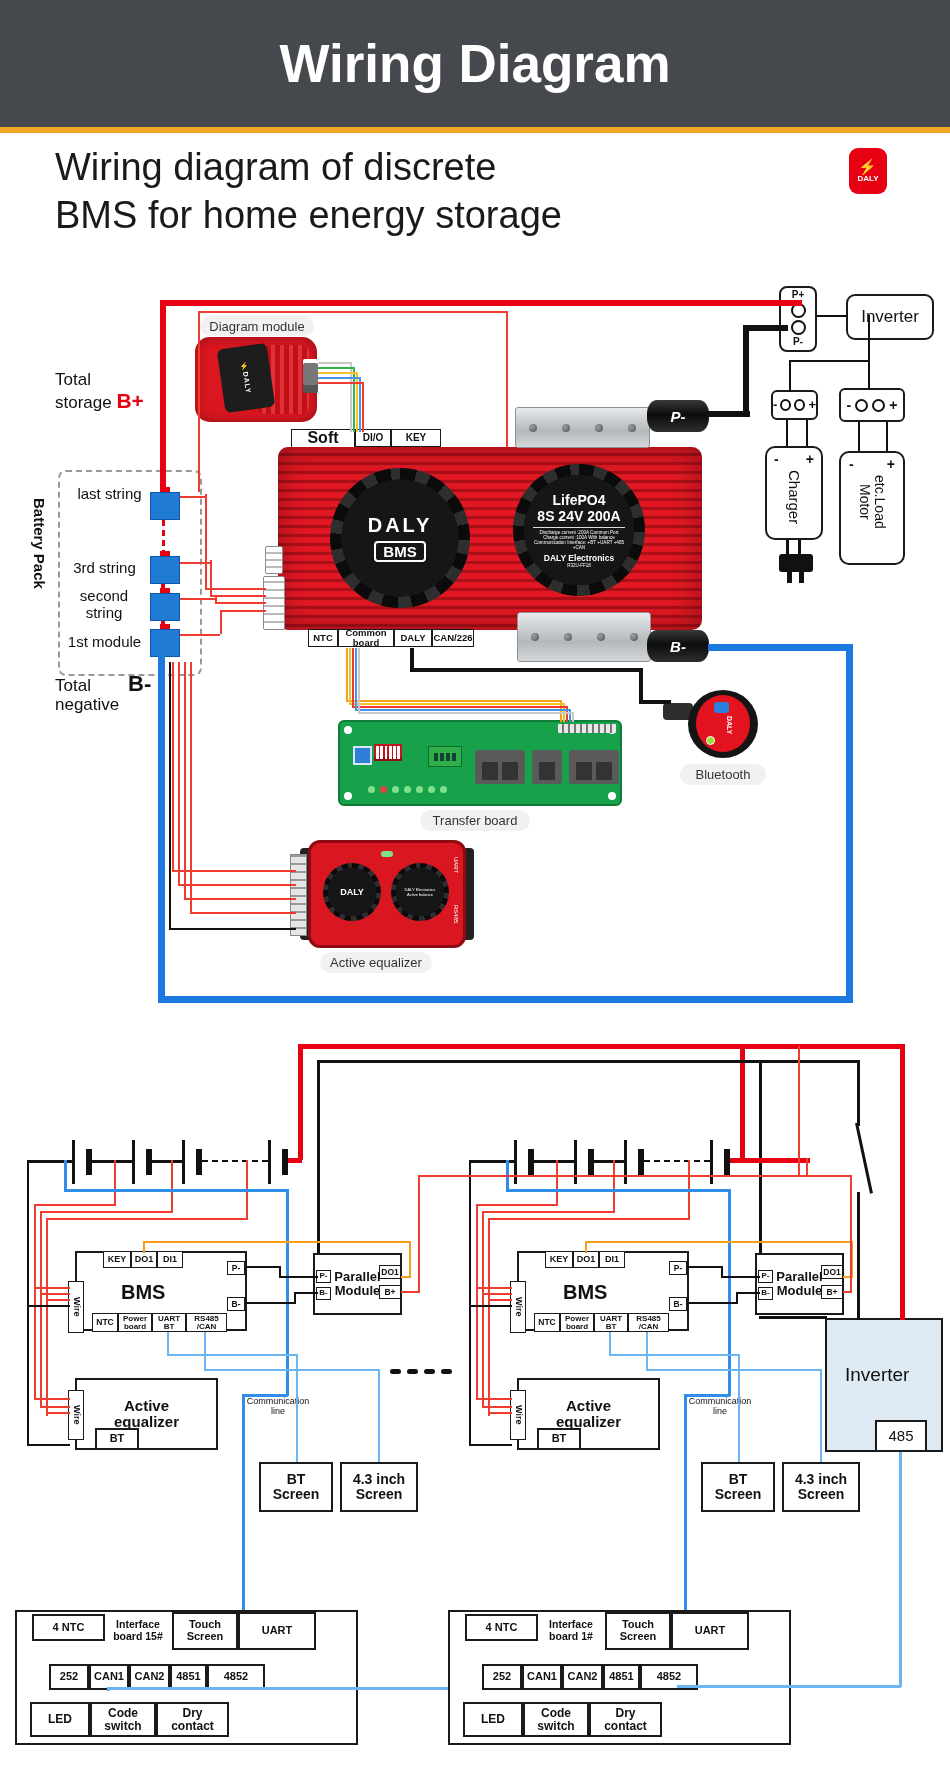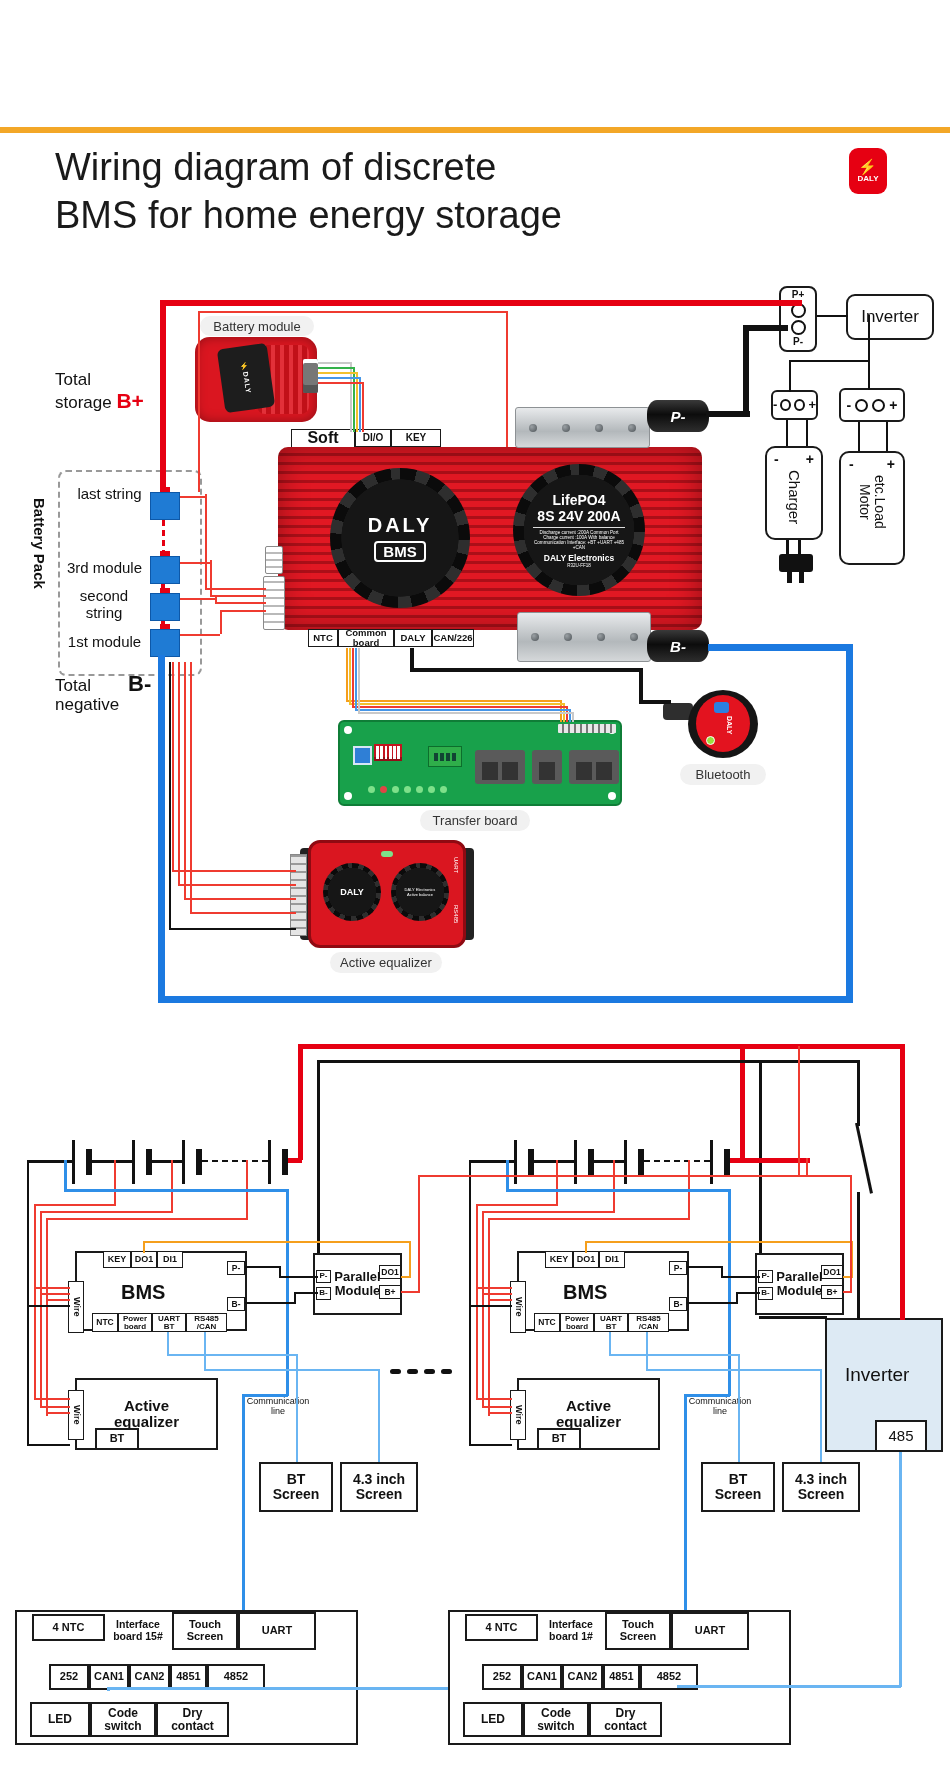--- a/index.html
+++ b/index.html
@@ -22,31 +22,34 @@
   .screw{width:8px;height:8px;border-radius:50%;background:radial-gradient(circle at 35% 35%,#9aa0a4,#4c5256)}
   .conn{position:absolute;background:linear-gradient(180deg,#3a3a3a,#0c0c0c 45%,#2e2e2e);border-radius:10px/14px;color:#fff;display:flex;align-items:center;justify-content:center;font-weight:700;font-style:italic;font-size:15px}
   .cell{position:absolute;width:30px;height:28px;background:#1f7bd4;border:1.5px solid #0d58a8;box-sizing:border-box}
   .tab{position:absolute;width:10px;height:5px;background:#e60012}
 </style>
 </head>
 <body>
 
 <div id="page">
 
+  <div class="abs" style="left:0;top:0;width:950px;height:127px;background:#45494e;display:flex;align-items:center;justify-content:center">
+    <div class="lbl" style="position:static;color:#fff;font-size:53px;font-weight:700">Wiring Diagram</div>
+  </div>
   <div class="abs" style="left:0;top:127px;width:950px;height:6px;background:#f3a727"></div>
 
   <div class="lbl" style="left:55px;top:194px;font-size:38px;font-weight:500;color:#1a1a1a">BMS for home energy storage</div>
   <div class="lbl" style="left:55px;top:146px;font-size:38px;font-weight:500;color:#1a1a1a">Wiring diagram of discrete</div>
   <div class="abs" style="left:849px;top:148px;width:38px;height:46px;background:#e60012;border-radius:9px;display:flex;flex-direction:column;align-items:center;justify-content:center;color:#fff">
     <span style="font-size:15px;line-height:1">⚡</span>
     <span style="font-size:8px;font-weight:700">DALY</span>
   </div>
 
   <div class="pill" style="left:200px;top:316px;width:114px;height:20px">
-    <span>Battery module</span>
+    <span>Diagram module</span>
   </div>
   <div class="abs" style="left:195px;top:337px;width:122px;height:85px;background:#da1620;border-radius:15px;box-shadow:inset 0 0 12px rgba(0,0,0,.35)">
     <div class="abs" style="left:62px;top:8px;width:52px;height:69px;background:repeating-linear-gradient(90deg,#c11018 0 5px,#e23039 5px 9px);border-radius:8px"></div>
     <div class="abs" style="left:26px;top:9px;width:50px;height:64px;background:#1d1d1d;border-radius:6px;transform:rotate(-8deg);display:flex;align-items:center;justify-content:center">
       <span class="vt" style="color:#fff;font-size:7px;font-weight:700;letter-spacing:1px">⚡DALY</span>
     </div>
     <div class="abs" style="left:108px;top:22px;width:15px;height:34px;background:#777;border-radius:2px;box-shadow:inset 0 4px 0 #fff, inset 0 -8px 0 #555"></div>
   </div>
 
   <div class="b thin" style="left:291px;top:429px;width:64px;height:36px;font-size:16px">
@@ -165,21 +168,21 @@
   <div class="vt lbl" style="left:30px;top:498px;font-size:15px;font-weight:700">Battery Pack</div>
   <div class="cell" style="left:150px;top:492px"></div>
   <div class="cell" style="left:150px;top:556px"></div>
   <div class="cell" style="left:150px;top:593px"></div>
   <div class="cell" style="left:150px;top:629px"></div>
   <div class="tab" style="left:160px;top:487px"></div>
   <div class="tab" style="left:160px;top:551px"></div>
   <div class="tab" style="left:160px;top:588px"></div>
   <div class="tab" style="left:160px;top:624px"></div>
   <div class="lbl" style="left:72px;top:486px;width:75px;text-align:center;font-size:15px"><span>last string</span></div>
-  <div class="lbl" style="left:62px;top:560px;width:85px;text-align:center;font-size:15px"><span>3rd module</span></div>
+  <div class="lbl" style="left:62px;top:560px;width:85px;text-align:center;font-size:15px"><span>3rd string</span></div>
   <div class="lbl" style="left:60px;top:588px;width:88px;text-align:center;font-size:15px"><span>second string</span></div>
   <div class="lbl" style="left:62px;top:634px;width:85px;text-align:center;font-size:15px"><span>1st module</span></div>
   <div class="lbl" style="left:55px;top:676px;font-size:17px">
     <span>Total</span><br>
     <span>negative</span>
   </div>
   <div class="lbl" style="left:128px;top:672px;font-size:22px;font-weight:700">B-</div>
 
   <div class="abs" style="left:338px;top:720px;width:284px;height:86px;background:#18a14b;border:2px solid #0f7d37;border-radius:6px;box-sizing:border-box">
     <div class="abs" style="left:4px;top:4px;width:8px;height:8px;background:#fff;border-radius:50%"></div>
@@ -246,21 +249,21 @@
         <span style="font-size:9px;font-weight:700">DALY</span>
       </div>
     <div class="fan" style="left:80px;top:20px;width:58px;height:58px">
         <span style="font-size:4px">DALY Electronics</span>
         <span style="font-size:4px">Active balance</span>
       </div>
     <div class="abs" style="left:70px;top:8px;width:12px;height:6px;background:#7ee08a;border-radius:3px"></div>
     <div class="vt abs" style="left:142px;top:14px;color:#fff;font-size:6px">UART</div>
     <div class="vt abs" style="left:142px;top:62px;color:#fff;font-size:6px">RS485</div>
   </div>
-  <div class="pill" style="left:330px;top:952px;width:112px;height:21px">
+  <div class="pill" style="left:320px;top:952px;width:112px;height:21px">
       <span>Active equalizer</span>
     </div>
 
   <div class="abs" style="left:855px;top:1123px;width:3px;height:72px;background:#111;transform:rotate(-12deg);transform-origin:top center"></div>
 
   <div id="halfA" class="abs" style="left:0;top:0;width:508px;height:1780px">
     <div class="b" style="left:75px;top:1251px;width:172px;height:80px"></div>
     <div class="lbl" style="left:121px;top:1281px;font-size:20px;font-weight:700">BMS</div>
     <div class="b thin" style="left:103px;top:1251px;width:28px;height:17px;font-size:9px">
         <span>KEY</span>

